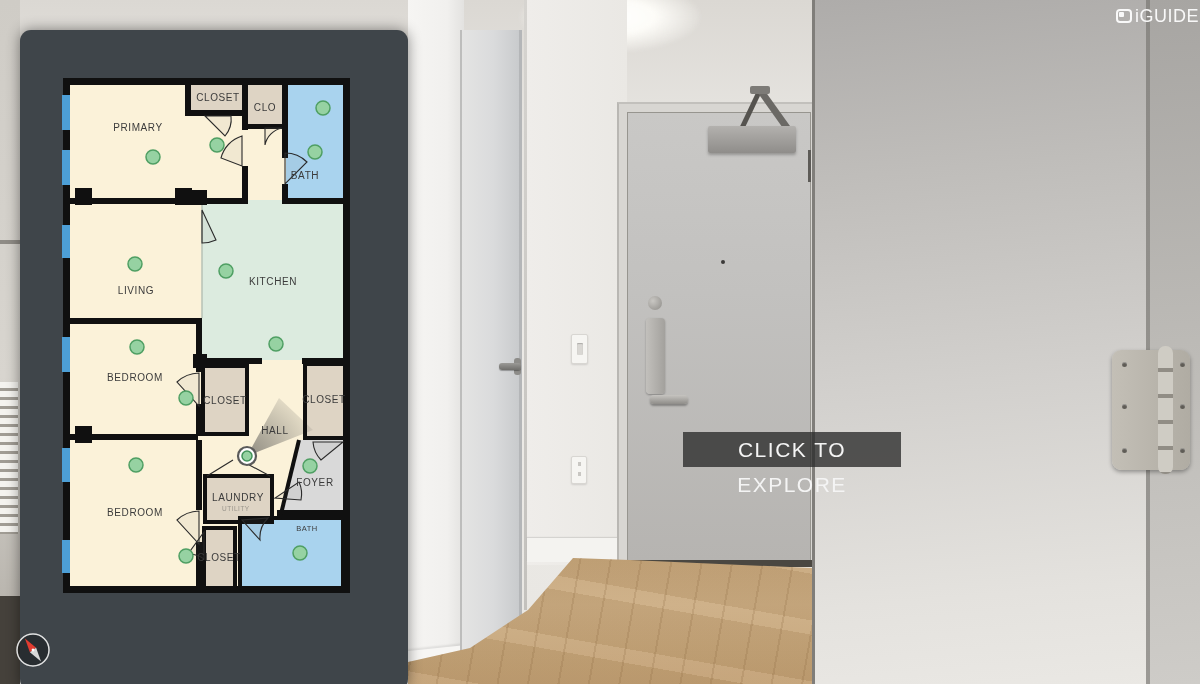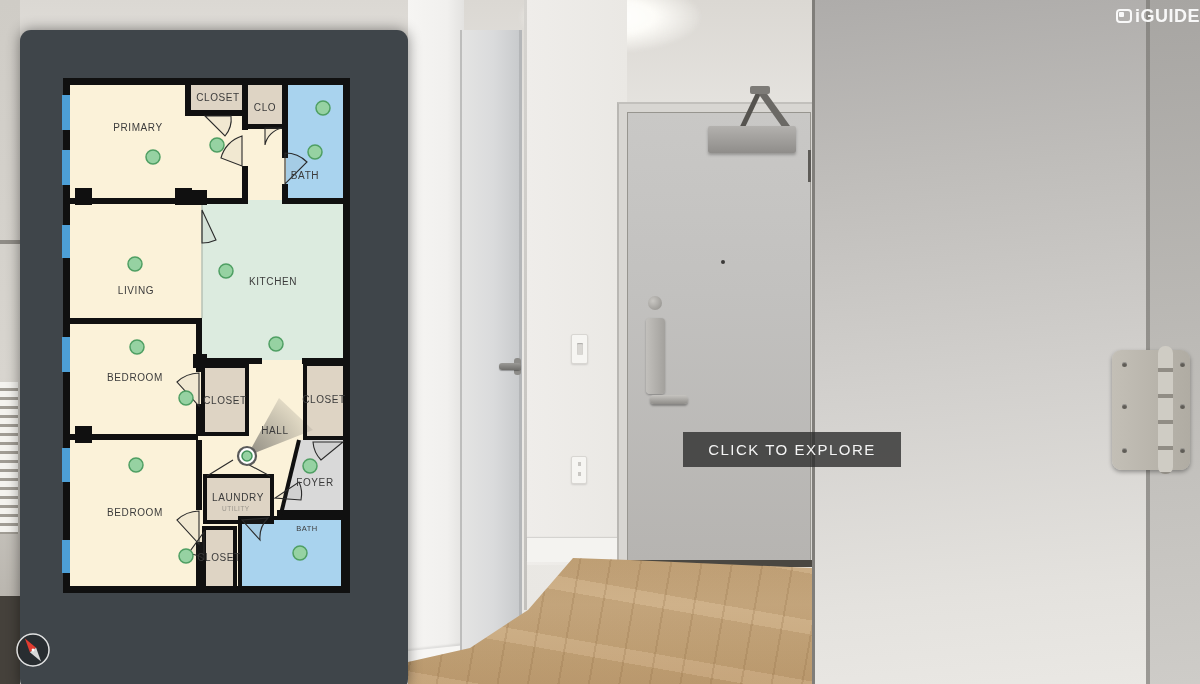--- a/index.html
+++ b/index.html
@@ -79,29 +79,29 @@
   .screw { position:absolute; width:5px; height:5px; border-radius:50%; background:#5f5c56; box-shadow:inset 0 1px 1px rgba(255,255,255,.4); }
 
   
   #badge-360 { left:734px; top:284px; width:116px; height:116px; border-radius:50%;
     border:4px solid rgba(255,255,255,0.92); background:rgba(66,64,61,0.80);
     display:flex; align-items:center; justify-content:center; cursor:pointer; }
   #badge-orbits { position:absolute; left:0; top:0; width:108px; height:108px; }
   #badge-label { position:relative; color:#ffffff; font-size:38px; font-weight:bold; letter-spacing:1px;
     text-shadow:0 1px 2px rgba(0,0,0,.4); }
   #cta-bar { left:683px; top:432px; width:218px; height:35px; background:rgba(42,42,42,0.78);
-    color:#f4f4f4; font-size:15px; letter-spacing:1.5px; text-align:center; line-height:35px; cursor:pointer; }
+    color:#f4f4f4; font-size:21px; letter-spacing:1.5px; text-align:center; line-height:35px; cursor:pointer; }
 
   
   #iguide-logo { left:1116px; top:5px; height:22px; display:flex; align-items:center; gap:3px;
     color:rgba(255,255,255,0.92); cursor:pointer; }
   #iguide-cam { width:16px; height:14px; border:2px solid rgba(255,255,255,0.92); border-radius:4px; position:relative; }
   #iguide-cam::after { content:""; position:absolute; left:1px; top:1px; width:5px; height:5px; border-radius:1px;
     background:rgba(255,255,255,0.92); }
-  #iguide-text { font-size:18px; font-weight:700; letter-spacing:0.5px; }
+  #iguide-text { font-size:18px; font-weight:400; letter-spacing:0.5px; }
 
   
   #fp-panel { left:20px; top:30px; width:388px; height:660px; background:#3f454a; border-radius:11px;
     box-shadow:0 0 14px rgba(0,0,0,0.45); }
   #fp-svg { position:absolute; left:35px; top:40px; width:305px; height:530px; }
   #compass { position:absolute; left:-5px; top:602px; width:36px; height:36px; cursor:pointer; }
 
   svg text { font-family:"Liberation Sans", sans-serif; }
   .room-label { font-size:10px; fill:#3b3b3b; letter-spacing:0.6px; }
   .room-label-sm { font-size:7.5px; fill:#3b3b3b; letter-spacing:0.5px; }

